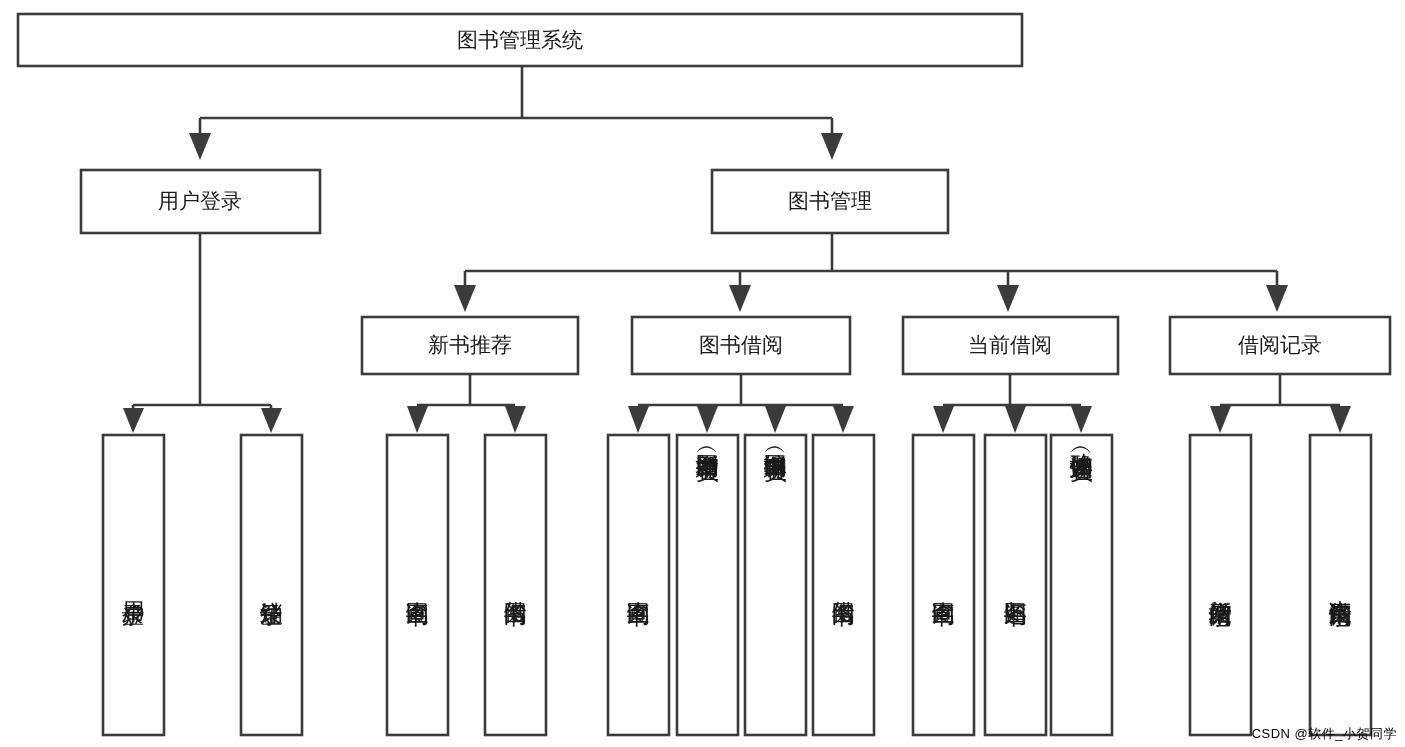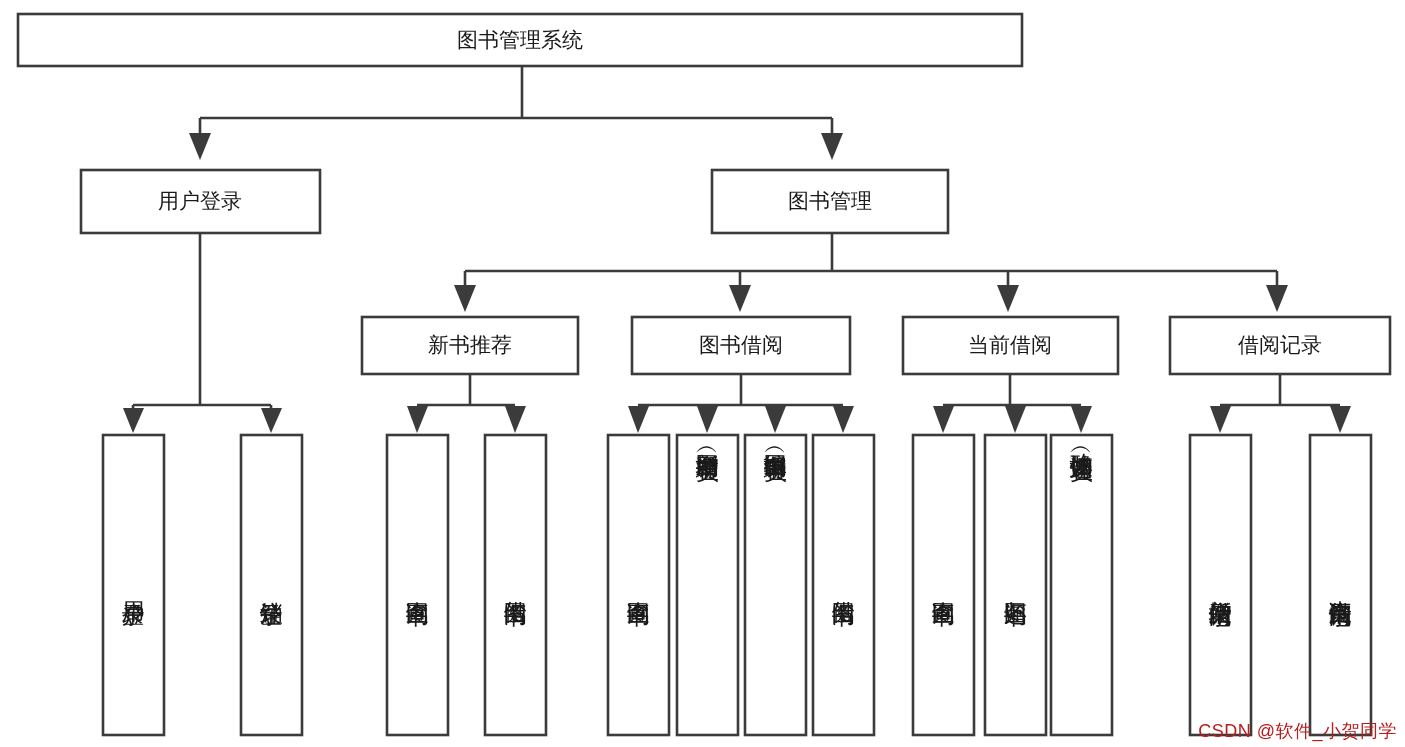--- a/index.html
+++ b/index.html
@@ -73,22 +73,22 @@
     text-orientation: upright;
     letter-spacing: 1px;
     white-space: nowrap;
     text-align: center;
   }
   .watermark {
     position: absolute;
     right: 8px;
     bottom: 4px;
     font-family: "Liberation Sans", "DejaVu Sans", sans-serif;
-    font-size: 18px;
-    color: #b91c1c;
+    font-size: 13px;
+    color: #000000;
     white-space: nowrap;
     letter-spacing: 0.5px;
     margin-top: 42px;
   }
 </style>
 </head>
 <body>
 
 <div id="diagram-root">
 

